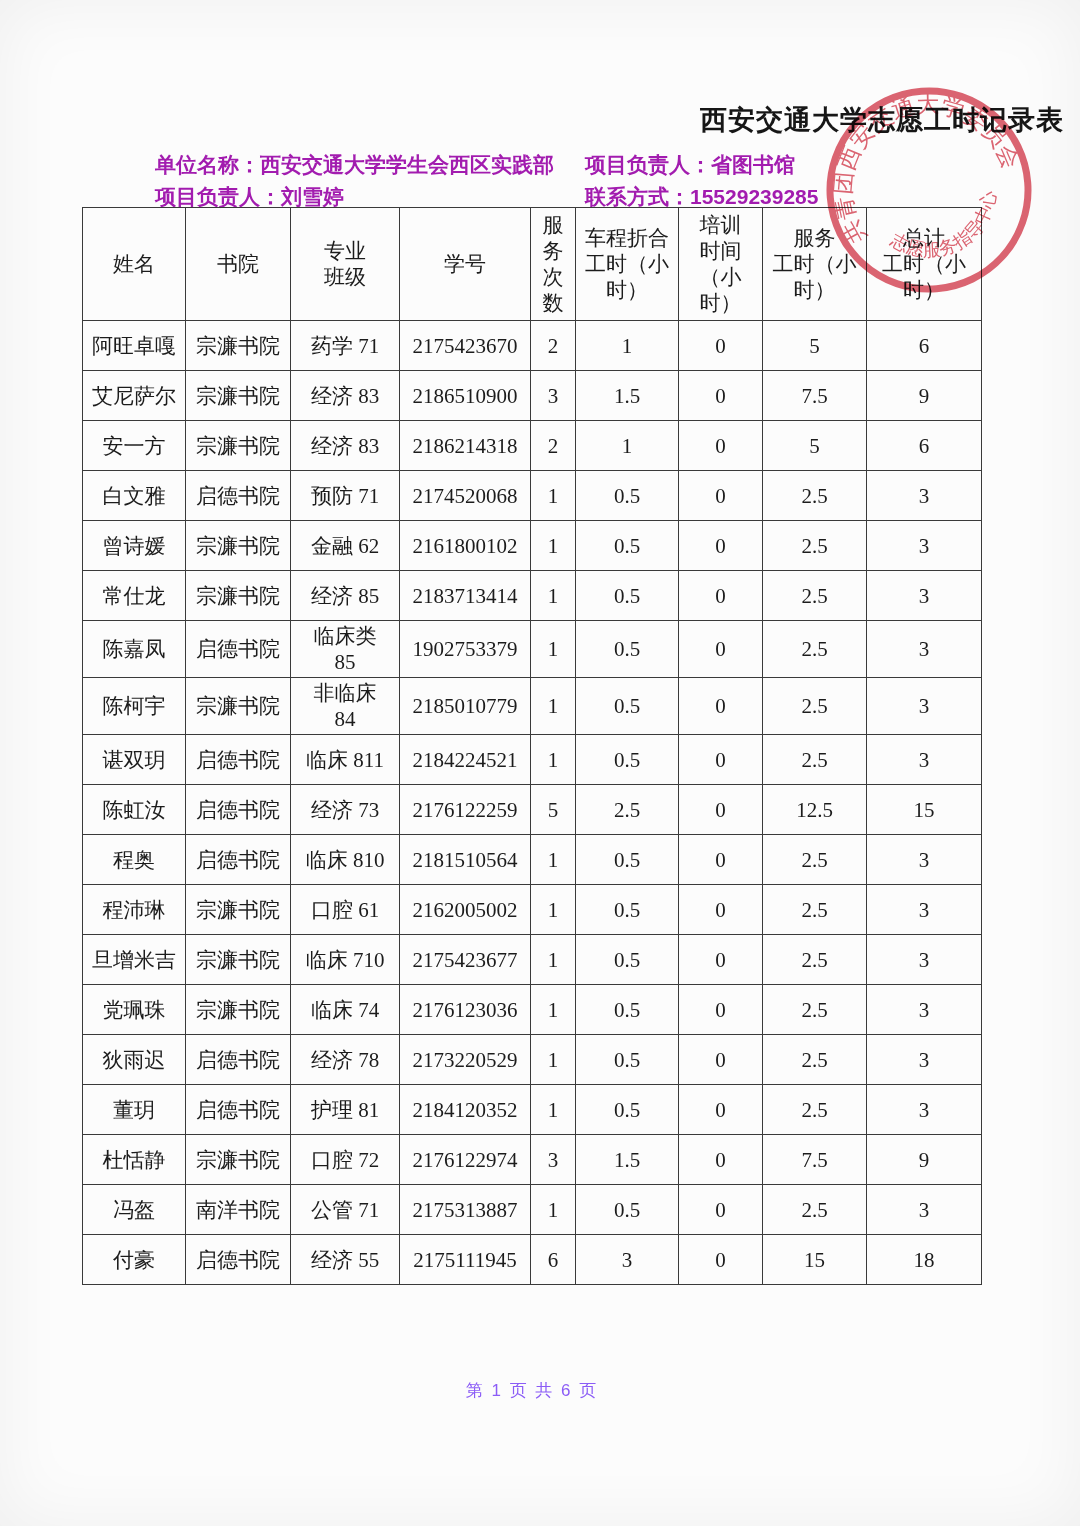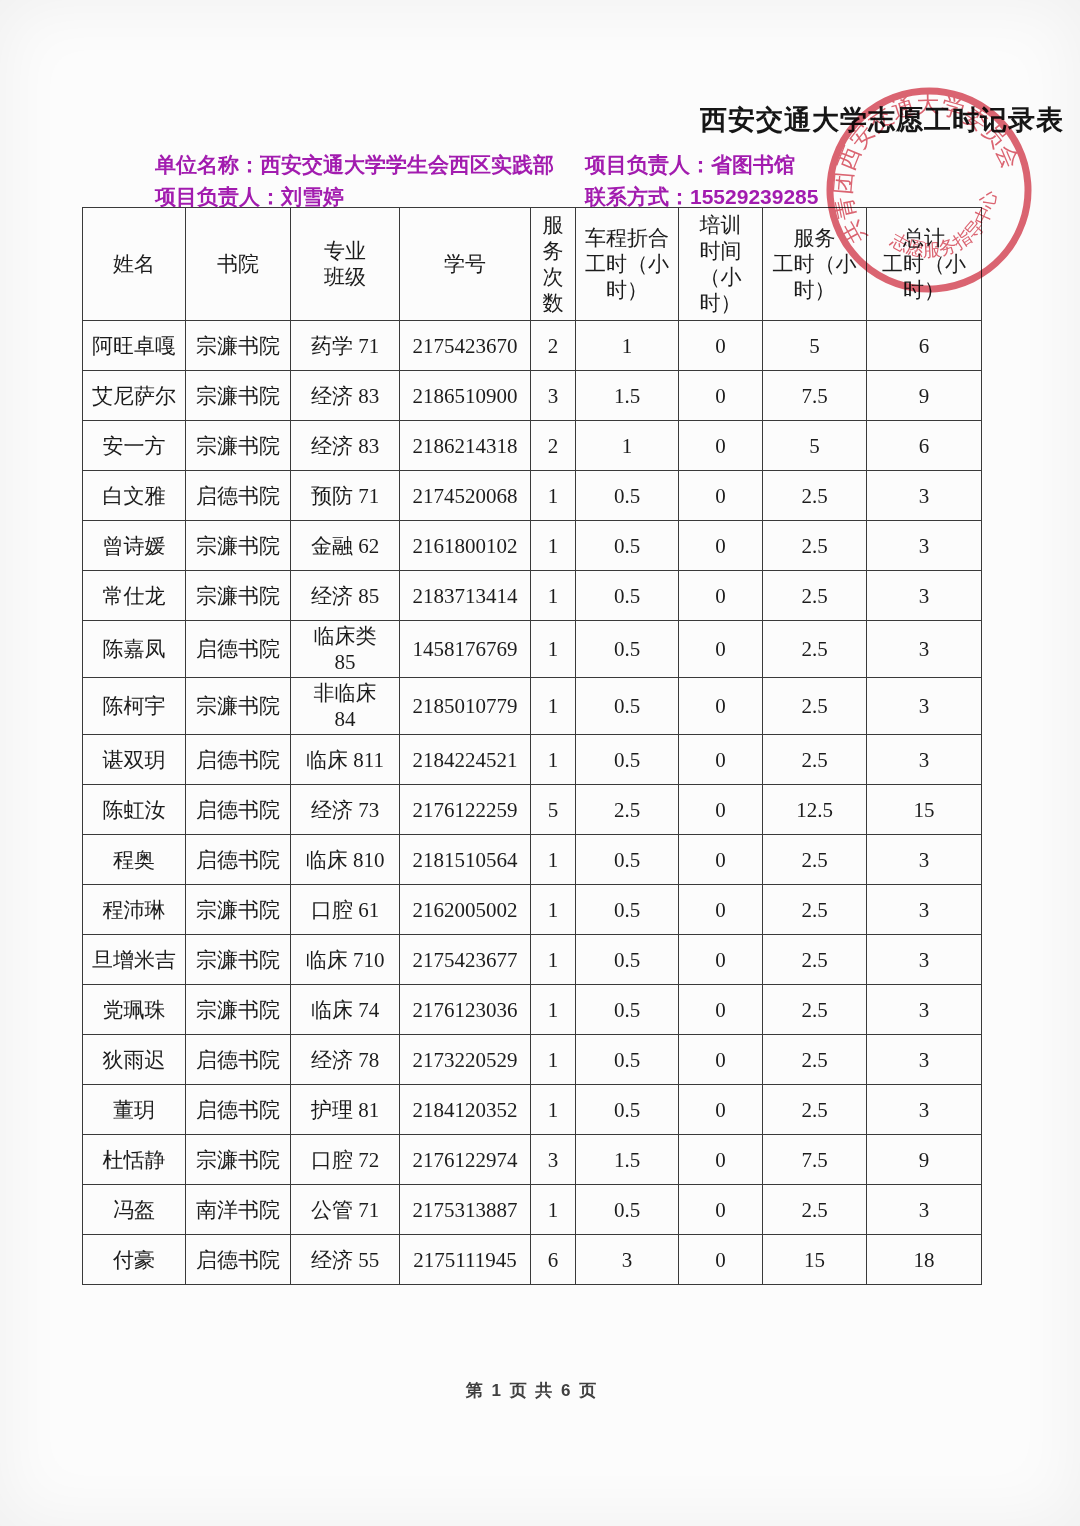--- a/index.html
+++ b/index.html
@@ -61,23 +61,22 @@
     left: 823px; top: 84px;
     mix-blend-mode: multiply;
     opacity: 0.88;
   }
   .footer {
     position: absolute;
     top: 1379px; left: 0; width: 1064px;
     text-align: center;
     font-size: 17px;
     letter-spacing: 2px;
-    color: #404040;
+    color: #8b5cf6;
     font-family: "Liberation Sans", "DejaVu Sans", sans-serif;
-    font-weight: bold;
   }
 </style>
 </head>
 <body>
 
 <div class="page">
 
   <h1 class="title">西安交通大学志愿工时记录表</h1>
 
   <div class="meta-item" style="left:155px; top:151px"><span>单位名称：</span><span>西安交通大学学生会西区实践部</span></div>
@@ -191,21 +190,21 @@
           <td>0.5</td>
           <td>0</td>
           <td>2.5</td>
           <td>3</td>
         </tr>
         <tr>
           <td>陈嘉凤</td>
           <td>启德书院</td>
           <td>临床类
 85</td>
-          <td>1458176769</td>
+          <td>1902753379</td>
           <td>1</td>
           <td>0.5</td>
           <td>0</td>
           <td>2.5</td>
           <td>3</td>
         </tr>
         <tr>
           <td>陈柯宇</td>
           <td>宗濂书院</td>
           <td>非临床

